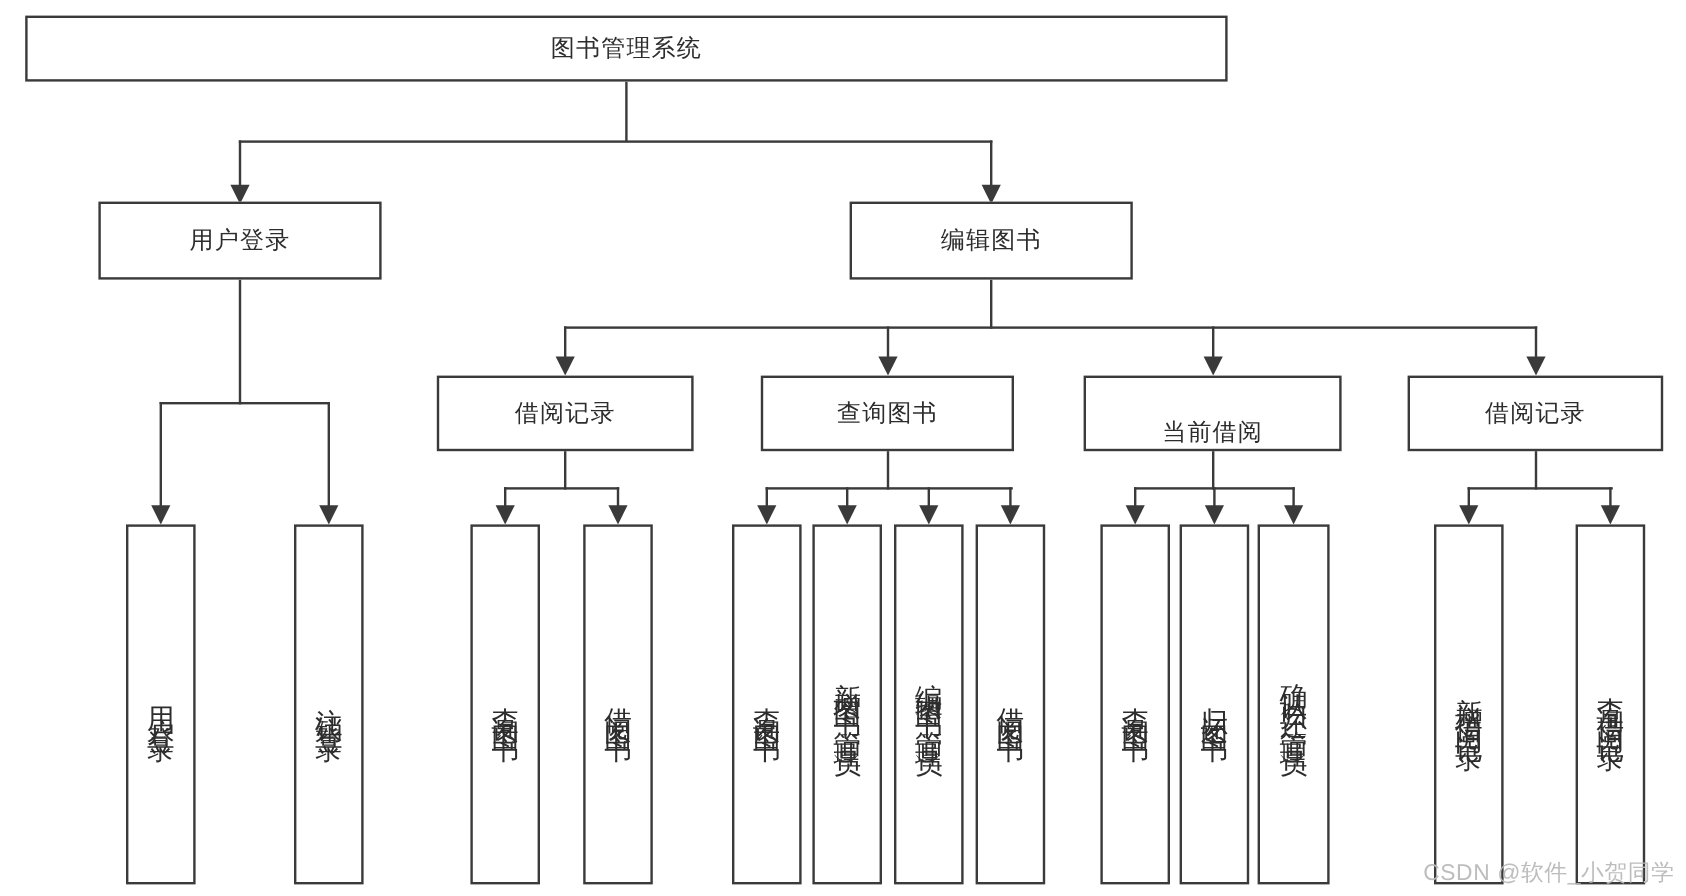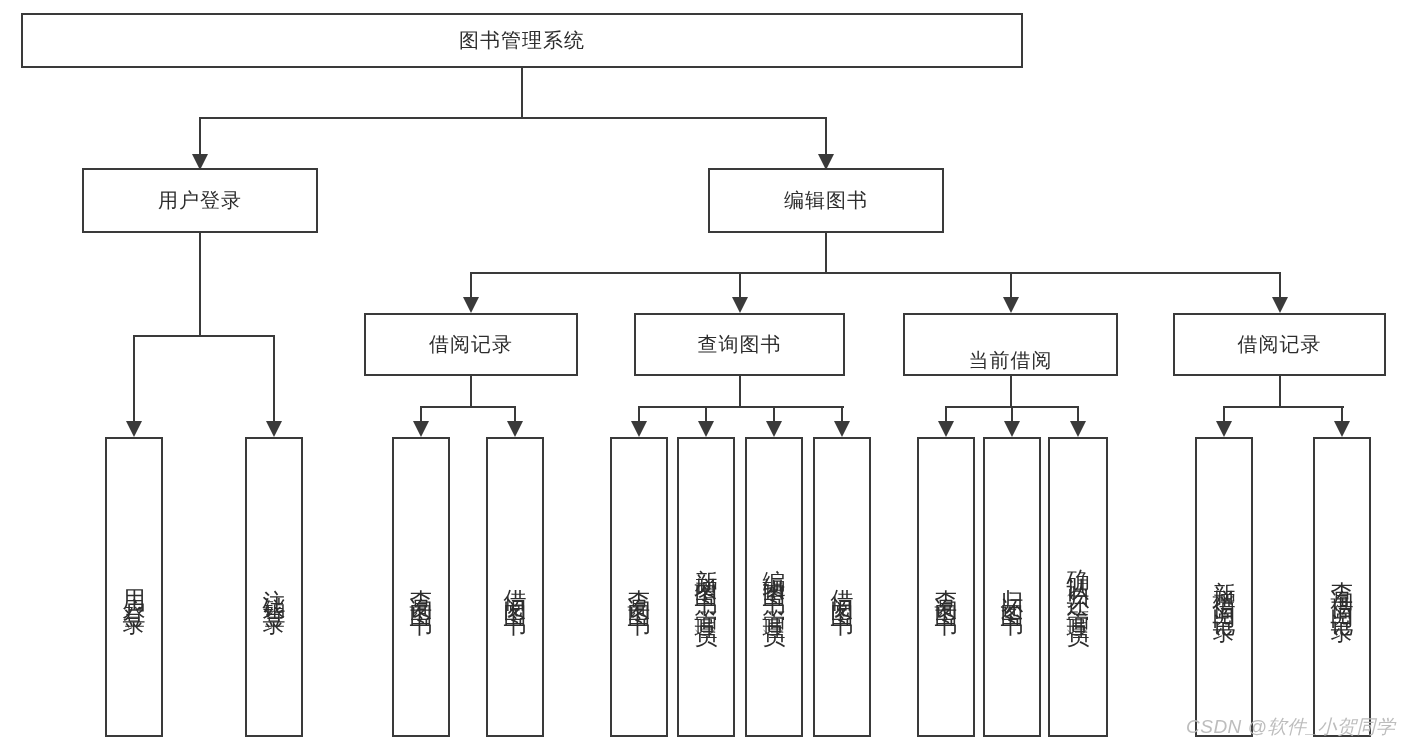--- a/index.html
+++ b/index.html
@@ -18,21 +18,21 @@
   }
   .vl{position:absolute;width:2px;background:#3a3a3a;z-index:1;}
   .hl{position:absolute;height:2px;background:#3a3a3a;z-index:1;}
   .arw{
     position:absolute;width:0;height:0;z-index:1;
     border-left:8px solid transparent;border-right:8px solid transparent;
     border-top:16px solid #3a3a3a;
   }
   .wm{
     position:absolute;left:1186px;top:714px;z-index:6;
-    font-size:19px;color:rgba(185,185,185,0.95);letter-spacing:0.5px;white-space:nowrap;font-style:italic;
+    font-size:19px;color:rgba(185,185,185,0.95);letter-spacing:0.5px;white-space:nowrap;
   }
 </style>
 </head>
 <body>
 
 <div class="canvas">
 
   <div class="box" style="left:21px;top:13px;width:1002px;height:55px;">
     <span class="label">图书管理系统</span>
   </div>

